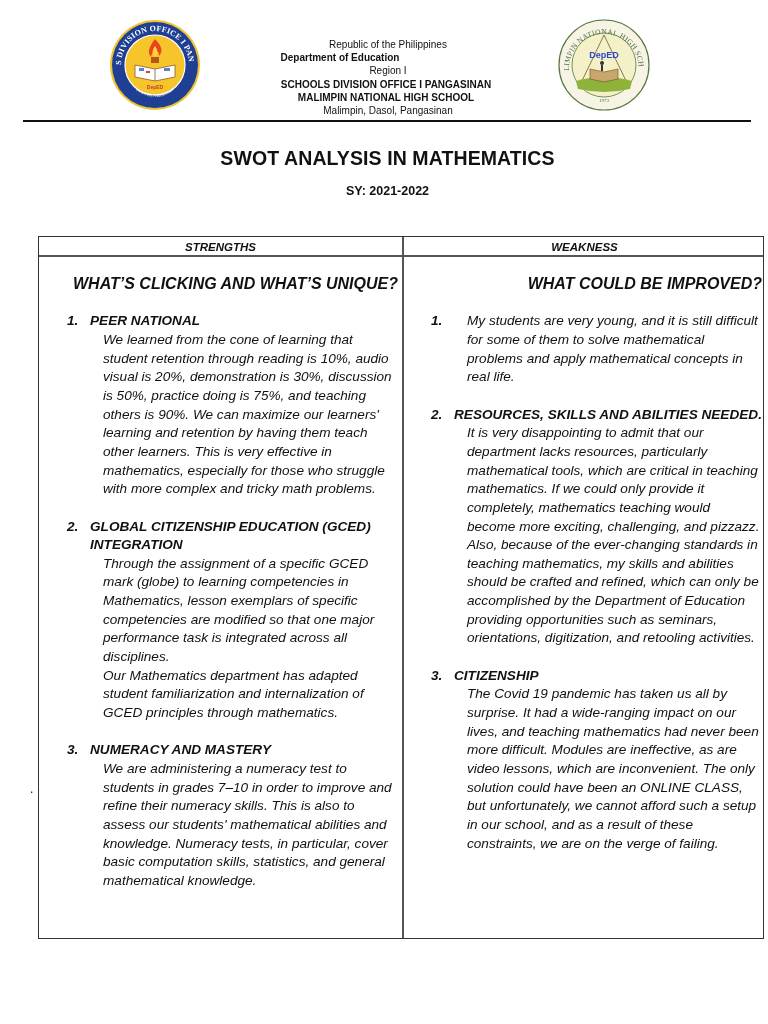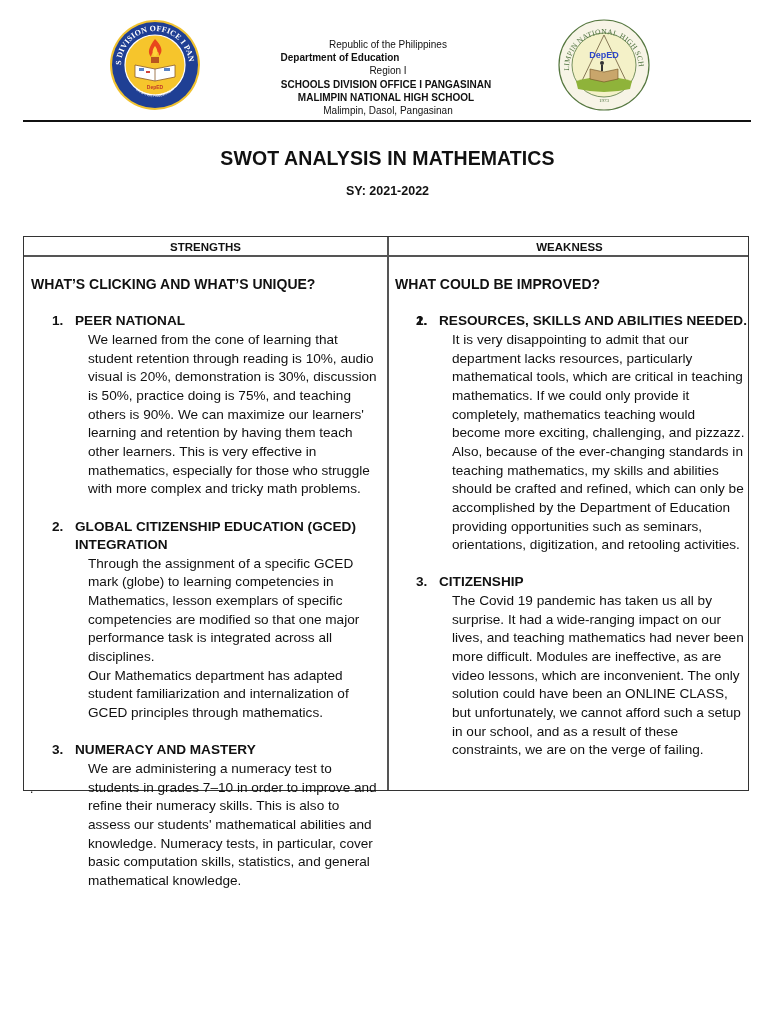--- a/index.html
+++ b/index.html
@@ -20,32 +20,32 @@
   #lh-sdo { top: 78px; left: 2px; font-weight: bold; }
   #lh-school { top: 91px; left: 2px; font-weight: bold; }
   #lh-address { top: 104px; left: 4px; }
 
   .rule { position: absolute; left: 23px; width: 728px; top: 120px; height: 2px; background: #111; }
 
   #doc-title { position: absolute; top: 147px; left: 0; width: 775px; text-align: center; font-weight: bold; font-size: 19.5px; letter-spacing: 0.1px; }
   #doc-sy { position: absolute; top: 184px; left: 0; width: 775px; text-align: center; font-weight: bold; font-size: 12.5px; }
 
   
-  .tbl { position: absolute; left: 23px; top: 236px; width: 726px; height: 555px; border: 1.5px solid #333; box-sizing: border-box; }
+  .tbl { position: absolute; left: 38px; top: 236px; width: 726px; height: 703px; border: 1.5px solid #333; box-sizing: border-box; font-style: italic; }
   .tbl .hdr-line { position: absolute; left: 0; right: 0; top: 18px; height: 1.5px; background: #555; }
   .tbl .col-line { position: absolute; top: 0; bottom: 0; left: 363px; width: 1.5px; background: #555; }
   .col-hdr { position: absolute; top: 2px; height: 16px; line-height: 16px; text-align: center; font-weight: bold; font-size: 11.5px; }
   #hdr-strengths { left: 0; width: 363px; }
   #hdr-weakness { left: 365px; width: 361px; }
 
   .col { position: absolute; top: 38px; font-size: 13.6px; line-height: 18.65px; }
   #col-left { left: 7px; width: 352px; }
   #col-right { left: 371px; width: 352px; }
 
-  .q { font-weight: bold; font-size: 14px; margin: 0 0 18.65px 0; }
+  .q { font-weight: bold; font-size: 16px; margin: 0 0 18.65px 0; text-align: right; }
   .item { position: relative; padding-left: 44px; margin-bottom: 18.65px; }
   .item .num { position: absolute; left: 21px; top: 0; font-weight: bold; }
   .item .ititle { font-weight: bold; display: block; }
   .item .ibody { display: block; margin-left: 13px; }
   .stray-dot { position: absolute; left: 30px; top: 782px; font-size: 12px; }
 </style>
 </head>
 <body>
 
 <svg class="logo" id="logo-left" viewBox="0 0 92 92">
@@ -137,20 +137,21 @@
       <span class="ititle">NUMERACY AND MASTERY</span>
       <span class="ibody">We are administering a numeracy test to students in grades 7–10 in order to improve and refine their numeracy skills. This is also to assess our students' mathematical abilities and knowledge. Numeracy tests, in particular, cover basic computation skills, statistics, and general mathematical knowledge.</span>
     </div>
   </div>
 
   <div class="col" id="col-right">
     <div class="q">WHAT COULD BE IMPROVED?</div>
 
     <div class="item">
       <span class="num">1.</span>
+      <span class="ibody">My students are very young, and it is still difficult for some of them to solve mathematical problems and apply mathematical concepts in real life.</span>
     </div>
 
     <div class="item">
       <span class="num">2.</span>
       <span class="ititle">RESOURCES, SKILLS AND ABILITIES NEEDED.</span>
       <span class="ibody">It is very disappointing to admit that our department lacks resources, particularly mathematical tools, which are critical in teaching mathematics. If we could only provide it completely, mathematics teaching would become more exciting, challenging, and pizzazz. Also, because of the ever-changing standards in teaching mathematics, my skills and abilities should be crafted and refined, which can only be accomplished by the Department of Education providing opportunities such as seminars, orientations, digitization, and retooling activities.</span>
     </div>
 
     <div class="item">
       <span class="num">3.</span>

